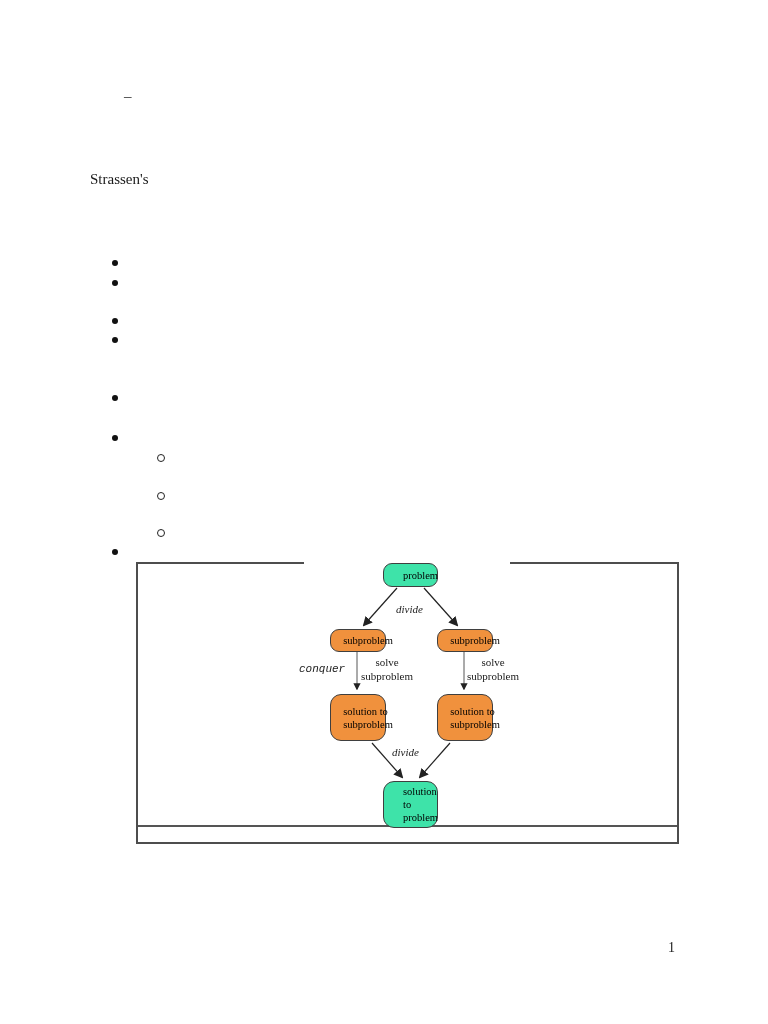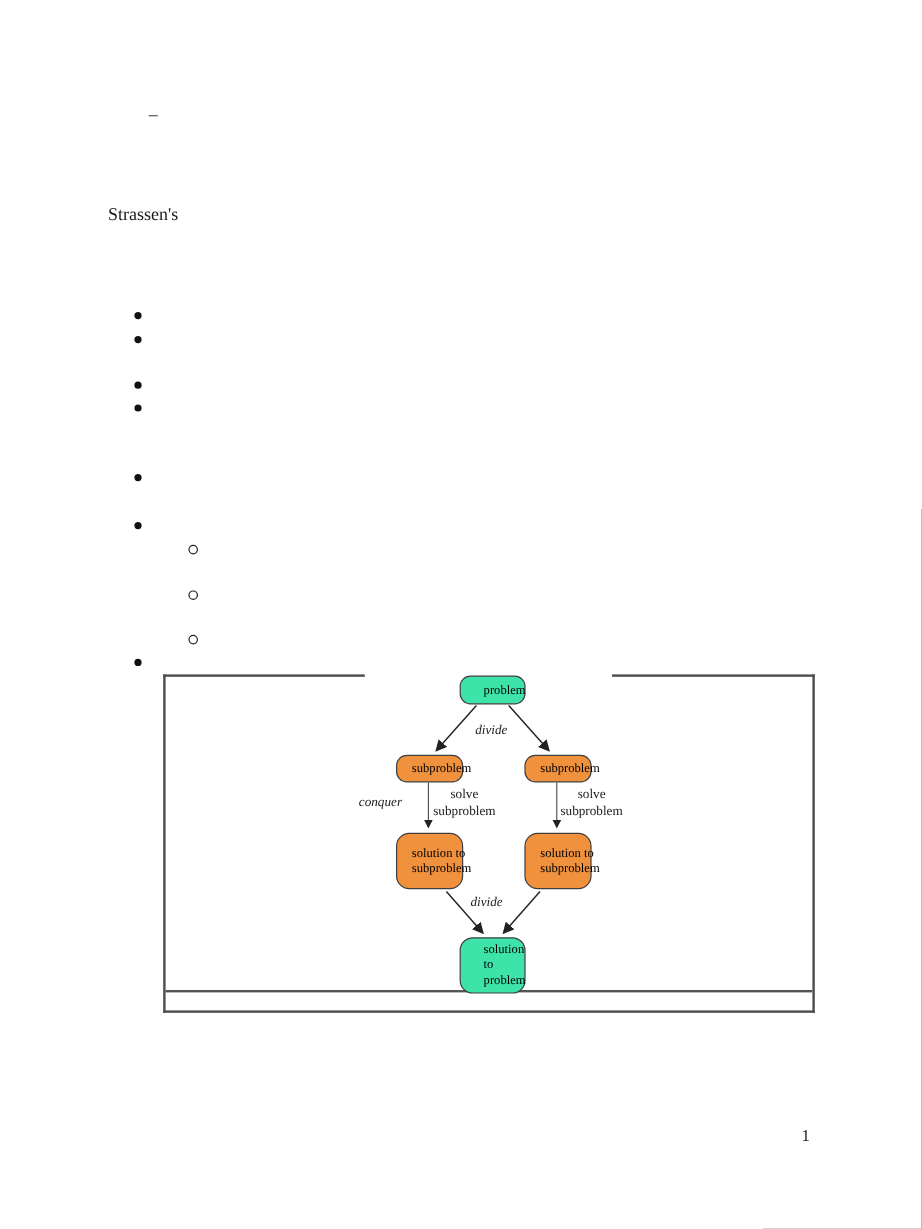--- a/index.html
+++ b/index.html
@@ -56,21 +56,21 @@
   .orange{background:var(--node-orange);}
   .n-problem{left:383px;top:563px;width:55px;height:24px;border-radius:9px;}
   .n-sub-l{left:330px;top:629px;width:56px;height:23px;border-radius:9px;}
   .n-sub-r{left:437px;top:629px;width:56px;height:23px;border-radius:9px;}
   .n-solsub-l{left:330px;top:694px;width:56px;height:47px;border-radius:11px;}
   .n-solsub-r{left:437px;top:694px;width:56px;height:47px;border-radius:11px;}
   .n-solprob{left:383px;top:781px;width:55px;height:47px;border-radius:11px;}
   
   .edge-label{font-style:italic;font-size:11px;line-height:13px;}
   .l-divide{left:396px;top:603px;}
-  .l-conquer{left:299px;top:663px;}
+  .l-conquer{left:299px;top:663px;font-family:Liberation Mono, monospace;}
   .l-solve-l{left:360px;top:655px;width:54px;text-align:center;white-space:pre-line;font-size:11px;line-height:14px;}
   .l-solve-r{left:466px;top:655px;width:54px;text-align:center;white-space:pre-line;font-size:11px;line-height:14px;}
   .l-combine{left:392px;top:746px;}
   .arrow-svg{left:136px;top:562px;width:543px;height:282px;}
   .page-number{left:668px;top:940px;font-size:14px;}
 </style>
 </head>
 <body>
 
 <div class="page">

